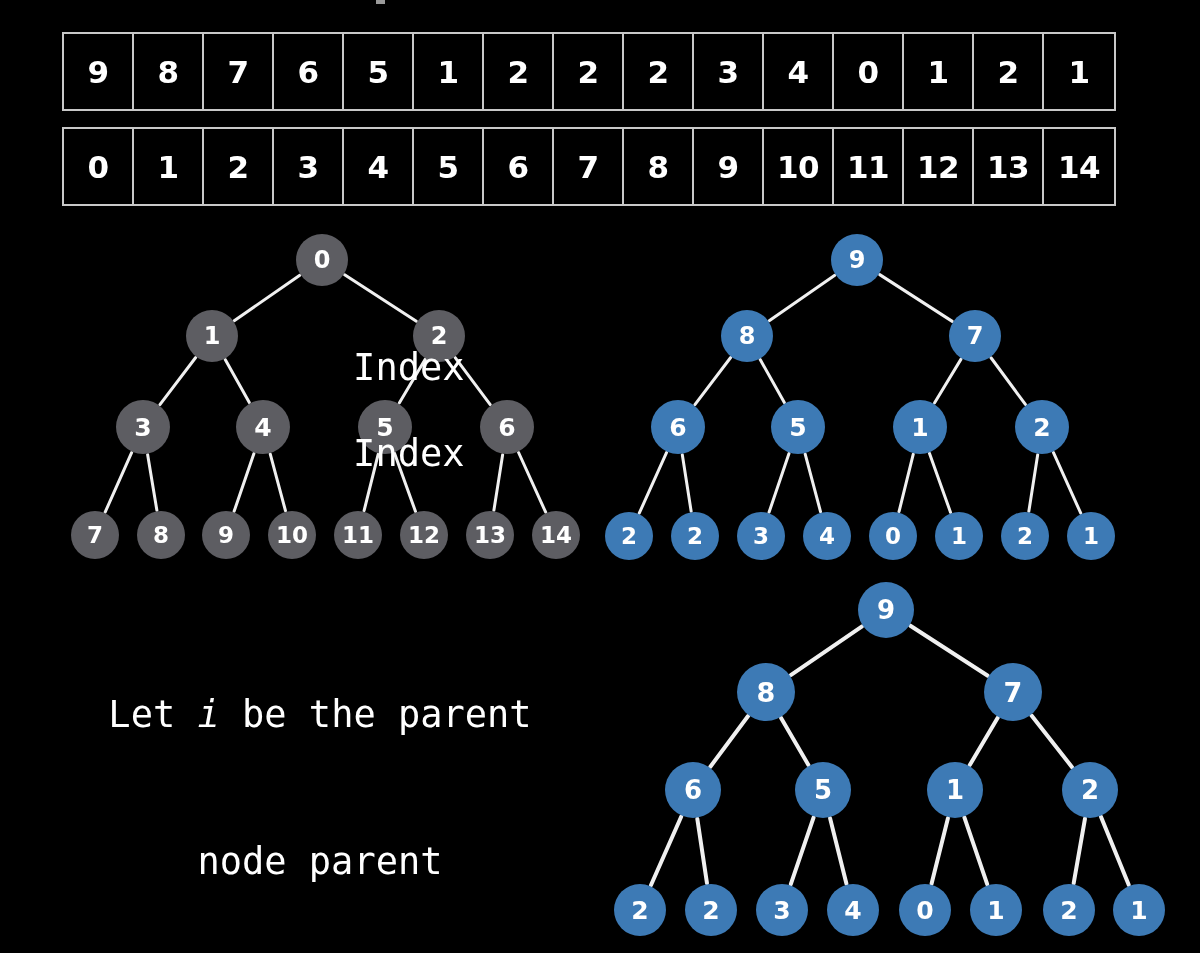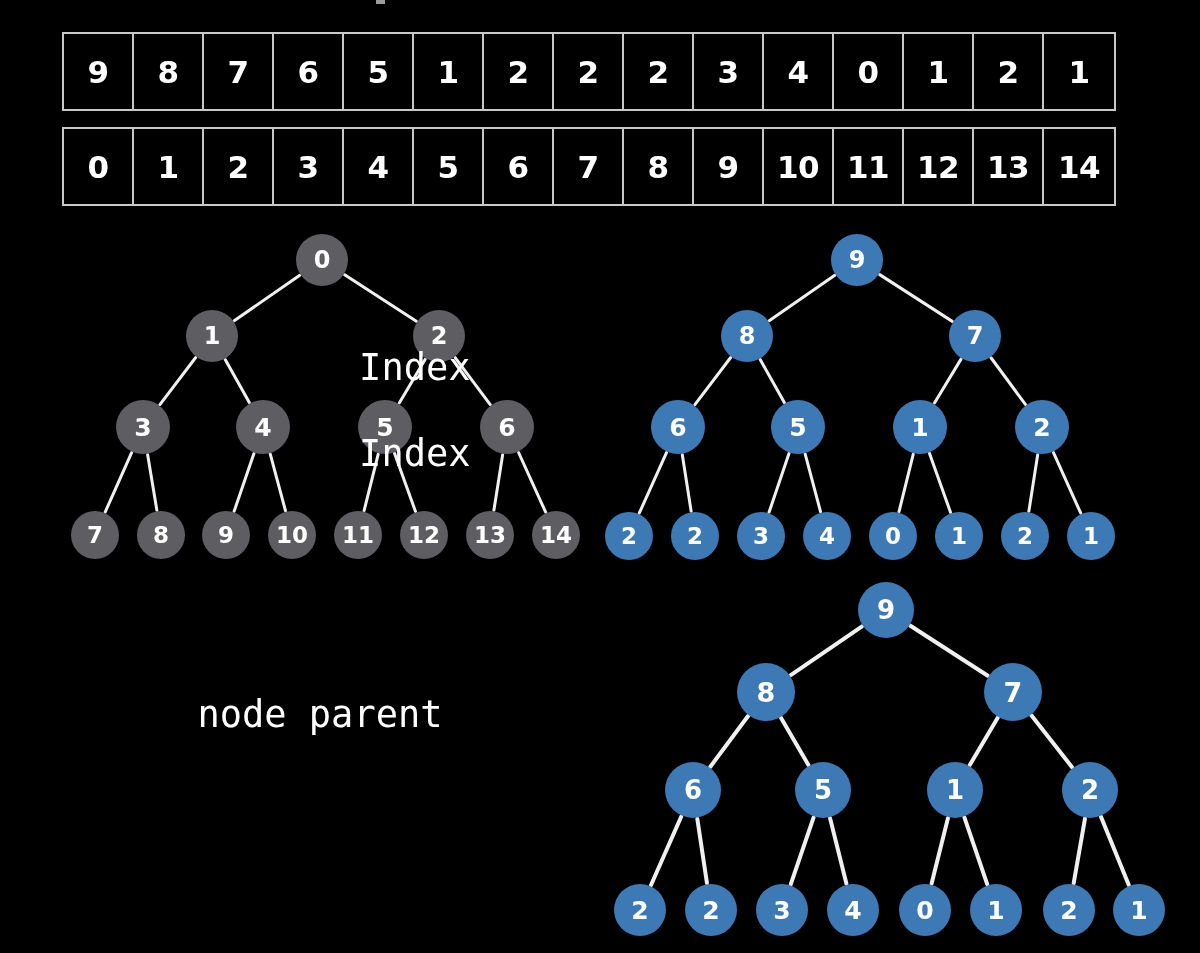--- a/index.html
+++ b/index.html
@@ -70,21 +70,21 @@
   .node.blue { background: #3d7ab5; }
 
   
   .mono-label {
     position: absolute;
     color: #ffffff;
     font-family: "DejaVu Sans Mono", monospace;
     white-space: pre;
   }
   #index-tree-label {
-    left: 270px;
+    left: 264px;
     top: 303px;
     width: 140px;
     text-align: center;
     font-size: 37px;
     line-height: 43px;
   }
   #explainer {
     left: 0px;
     top: 592px;
     width: 640px;
@@ -247,20 +247,21 @@
       <div class="node blue" style="left: 711px; top: 910px; width: 52px; height: 52px; font-size: 25px;">2</div>
       <div class="node blue" style="left: 782px; top: 910px; width: 52px; height: 52px; font-size: 25px;">3</div>
       <div class="node blue" style="left: 853px; top: 910px; width: 52px; height: 52px; font-size: 25px;">4</div>
       <div class="node blue" style="left: 925px; top: 910px; width: 52px; height: 52px; font-size: 25px;">0</div>
       <div class="node blue" style="left: 996px; top: 910px; width: 52px; height: 52px; font-size: 25px;">1</div>
       <div class="node blue" style="left: 1069px; top: 910px; width: 52px; height: 52px; font-size: 25px;">2</div>
       <div class="node blue" style="left: 1139px; top: 910px; width: 52px; height: 52px; font-size: 25px;">1</div>
     </div>
 
   <div class="mono-label" id="explainer">
+    <div><span>Let </span><em>i</em><span> be the parent</span></div>
     <div>node parent</div>
     
     
     
     
   </div>
 
 </div>
 
 </body></html>

